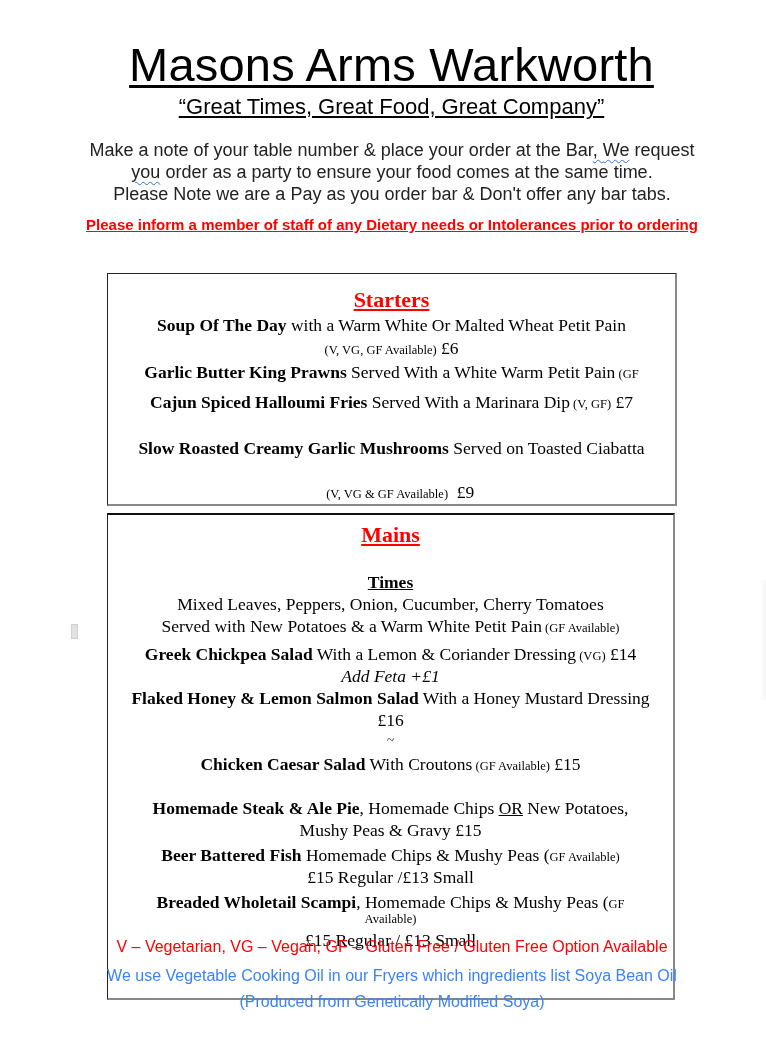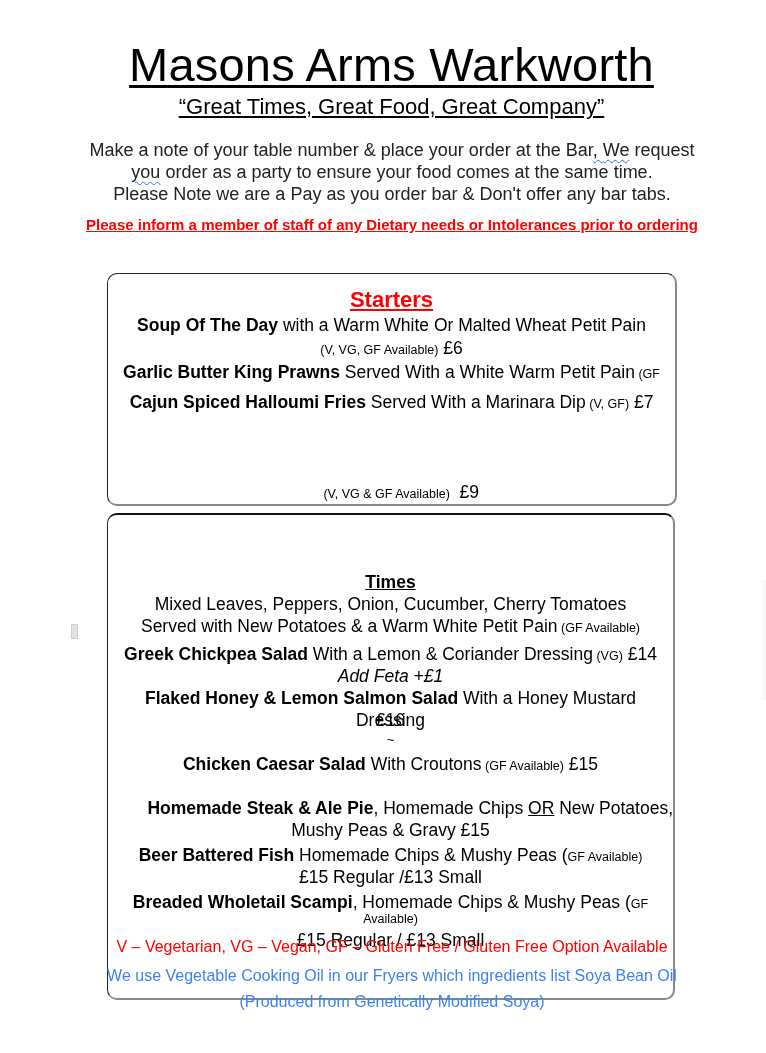--- a/index.html
+++ b/index.html
@@ -8,21 +8,21 @@
       background: #ffffff;
     }
     body {
       width: 766px;
       height: 1053px;
       position: relative;
       overflow: hidden;
       color: #000;
     }
     .sans { font-family: "Liberation Sans", "DejaVu Sans", sans-serif; }
-    .serif { font-family: Liberation Sans, sans-serif; border-radius: 10px; }
+    .serif { font-family: Liberation Serif, serif; }
 
     .title {
       position: absolute;
       left: 0; top: 38px;
       width: 783px;
       text-align: center;
       font-size: 47px;
       line-height: 54px;
       text-decoration: underline;
       text-decoration-thickness: 3px;
@@ -145,26 +145,30 @@
   </div>
 
   <div class="abs-line item" style="top:87px;">
     <b>Garlic Butter King Prawns</b><span> Served With a White Warm Petit Pain</span><span class="small"> (GF</span>
   </div>
 
   <div class="abs-line item" style="top:117px;">
     <b>Cajun Spiced Halloumi Fries</b><span> Served With a Marinara Dip</span><span class="small"> (V, GF)</span><span> £7</span>
   </div>
 
+  <div class="abs-line item" style="top:163px;">
+    <b>Slow Roasted Creamy Garlic Mushrooms</b><span> Served on Toasted Ciabatta</span>
+  </div>
   <div class="abs-line item" style="top:185px;white-space:pre;">
     <span class="small">(V, VG &amp; GF Available)</span><span>  £9</span>
   </div>
 </div>
 
 <div class="box mains serif">
+  <div class="abs-line section-title" style="top:6px;line-height:28px;">Mains</div>
 
   <div class="abs-line subhead" style="top:56px;line-height:22px;">Times</div>
   <div class="abs-line item" style="top:78px;">Mixed Leaves, Peppers, Onion, Cucumber, Cherry Tomatoes</div>
   <div class="abs-line item" style="top:100px;">
     <span>Served with New Potatoes &amp; a Warm White Petit Pain</span><span class="small"> (GF Available)</span>
   </div>
 
   <div class="abs-line item" style="top:128px;">
     <b>Greek Chickpea Salad</b><span> With a Lemon &amp; Coriander Dressing</span><span class="small"> (VG)</span><span> £14</span>
   </div>
@@ -174,21 +178,21 @@
     <b>Flaked Honey &amp; Lemon Salmon Salad</b><span> With a Honey Mustard Dressing</span>
   </div>
   <div class="abs-line item" style="top:194px;">£16</div>
 
   <div class="abs-line item" style="top:214px;font-size:13px;">~</div>
 
   <div class="abs-line item" style="top:238px;">
     <b>Chicken Caesar Salad</b><span> With Croutons</span><span class="small"> (GF Available)</span><span> £15</span>
   </div>
 
-  <div class="abs-line item" style="top:282px;text-align:right;">
+  <div class="abs-line item" style="top:282px;">
     <b>Homemade Steak &amp; Ale Pie</b><span>, Homemade Chips </span><u>OR</u><span> New Potatoes,</span>
   </div>
   <div class="abs-line item" style="top:304px;">Mushy Peas &amp; Gravy £15</div>
 
   <div class="abs-line item" style="top:329px;">
     <b>Beer Battered Fish</b><span> Homemade Chips &amp; Mushy Peas (</span><span class="small">GF Available)</span>
   </div>
   <div class="abs-line item" style="top:351px;">£15 Regular /£13 Small</div>
 
   <div class="abs-line item" style="top:376px;">

